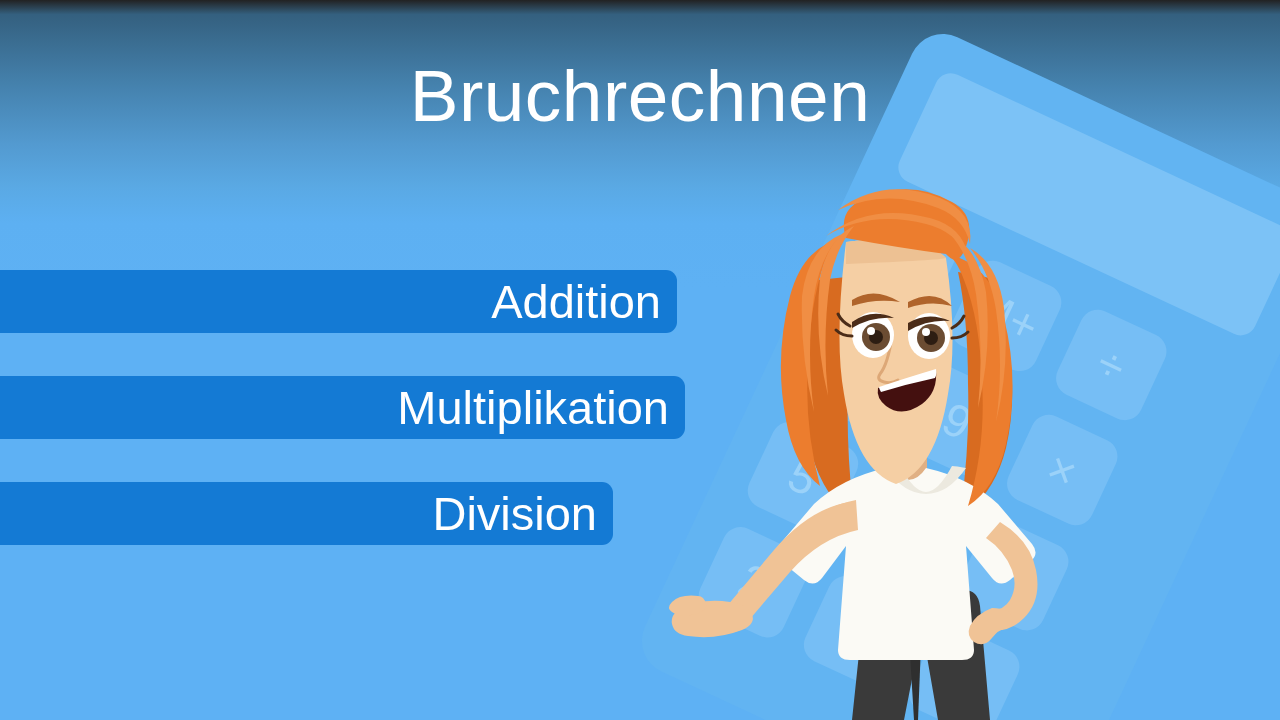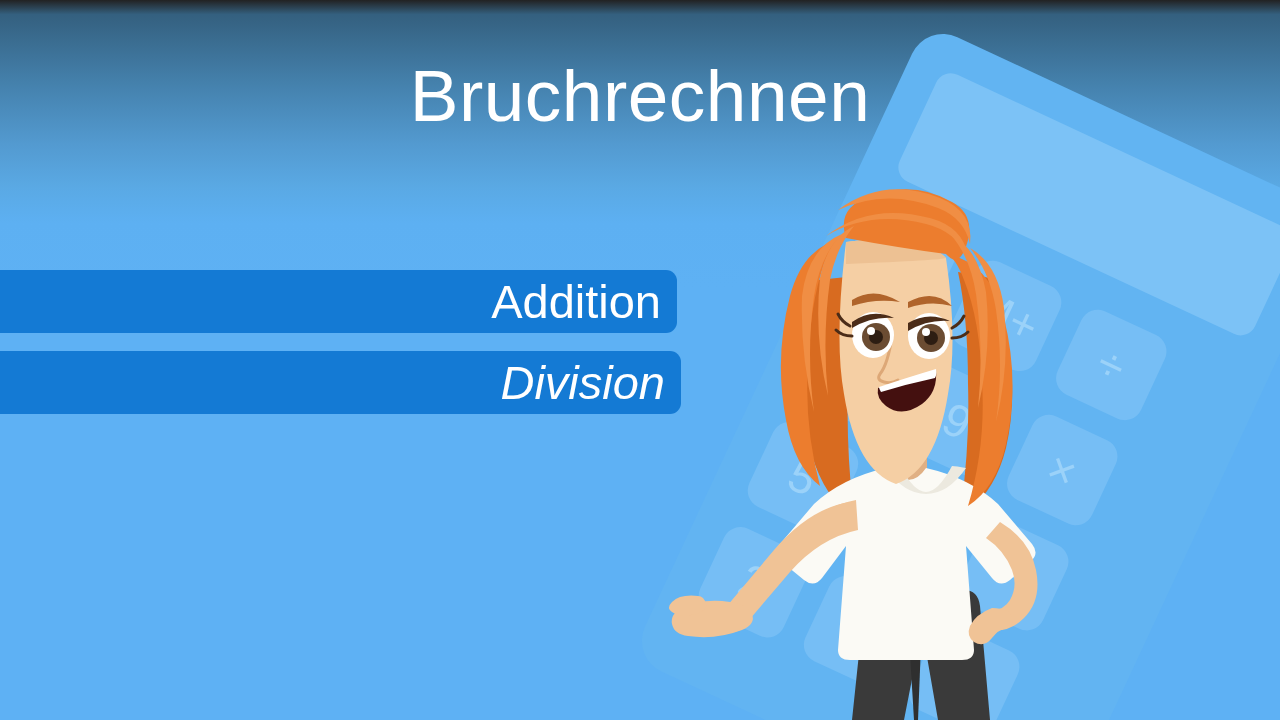--- a/index.html
+++ b/index.html
@@ -84,42 +84,42 @@
   
   #bars {
     position: absolute;
     left: 0;
     top: 270px;
     width: 720px;
   }
   .bar {
     position: relative;
     height: 63px;
-    margin-bottom: 18px;
+    margin-bottom: 43px;
     background: #147ad4;
     border-top-right-radius: 11px;
     border-bottom-right-radius: 11px;
     display: flex;
     align-items: center;
     justify-content: flex-end;
     box-sizing: border-box;
     padding-right: 16px;
   }
   .bar-label {
     color: #ffffff;
     font-size: 47px;
     font-weight: 300;
     line-height: 1;
     white-space: nowrap;
     font-family: "Liberation Sans", sans-serif;
   }
   .bar-0 { width: 677px; }
   .bar-1 { width: 670px; }
   .bar-2 { width: 685px; }
-  .bar-3 { width: 681px; font-style: italic; }
+  .bar-3 { width: 613px; }
 
   
   #character {
     position: absolute;
     left: 660px;
     top: 150px;
     width: 520px;
     height: 570px;
   }
   #character svg { display: block; }
@@ -146,20 +146,23 @@
       <div class="calc-key" style="left:266px; top:534px;">+</div>
     </div>
   </div>
 
   <div id="title">Bruchrechnen</div>
 
   <div id="bars">
     <div class="bar bar-0">
       <span class="bar-label">Addition</span>
     </div>
+    <div class="bar bar-2">
+      <span class="bar-label">Multiplikation</span>
+    </div>
     <div class="bar bar-3">
       <span class="bar-label">Division</span>
     </div>
   </div>
 
   <div id="character">
     <svg width="520" height="570" viewBox="0 0 520 570" xmlns="http://www.w3.org/2000/svg">
       <defs>
         <clipPath id="faceClip">
           <path d="M188 78 q72 -6 94 18 q12 78 4 128 q-10 76 -50 90 q-40 -14 -50 -90 q-8 -50 2 -146 z"></path>

